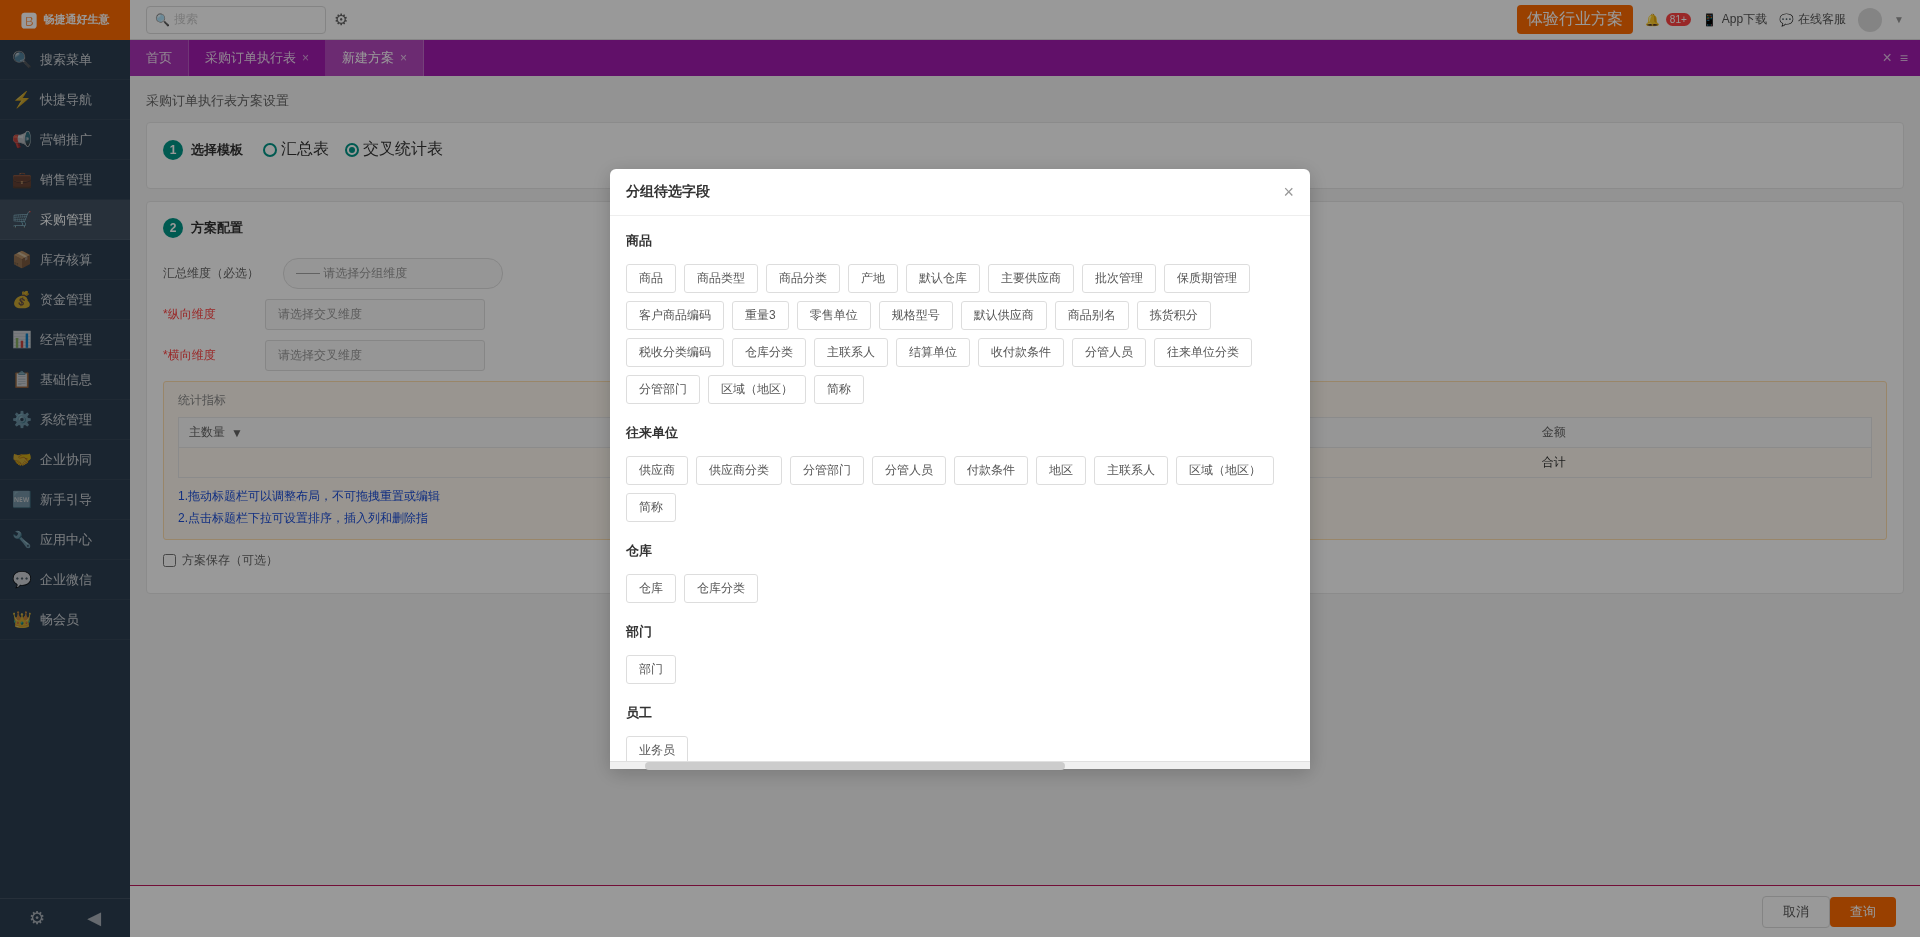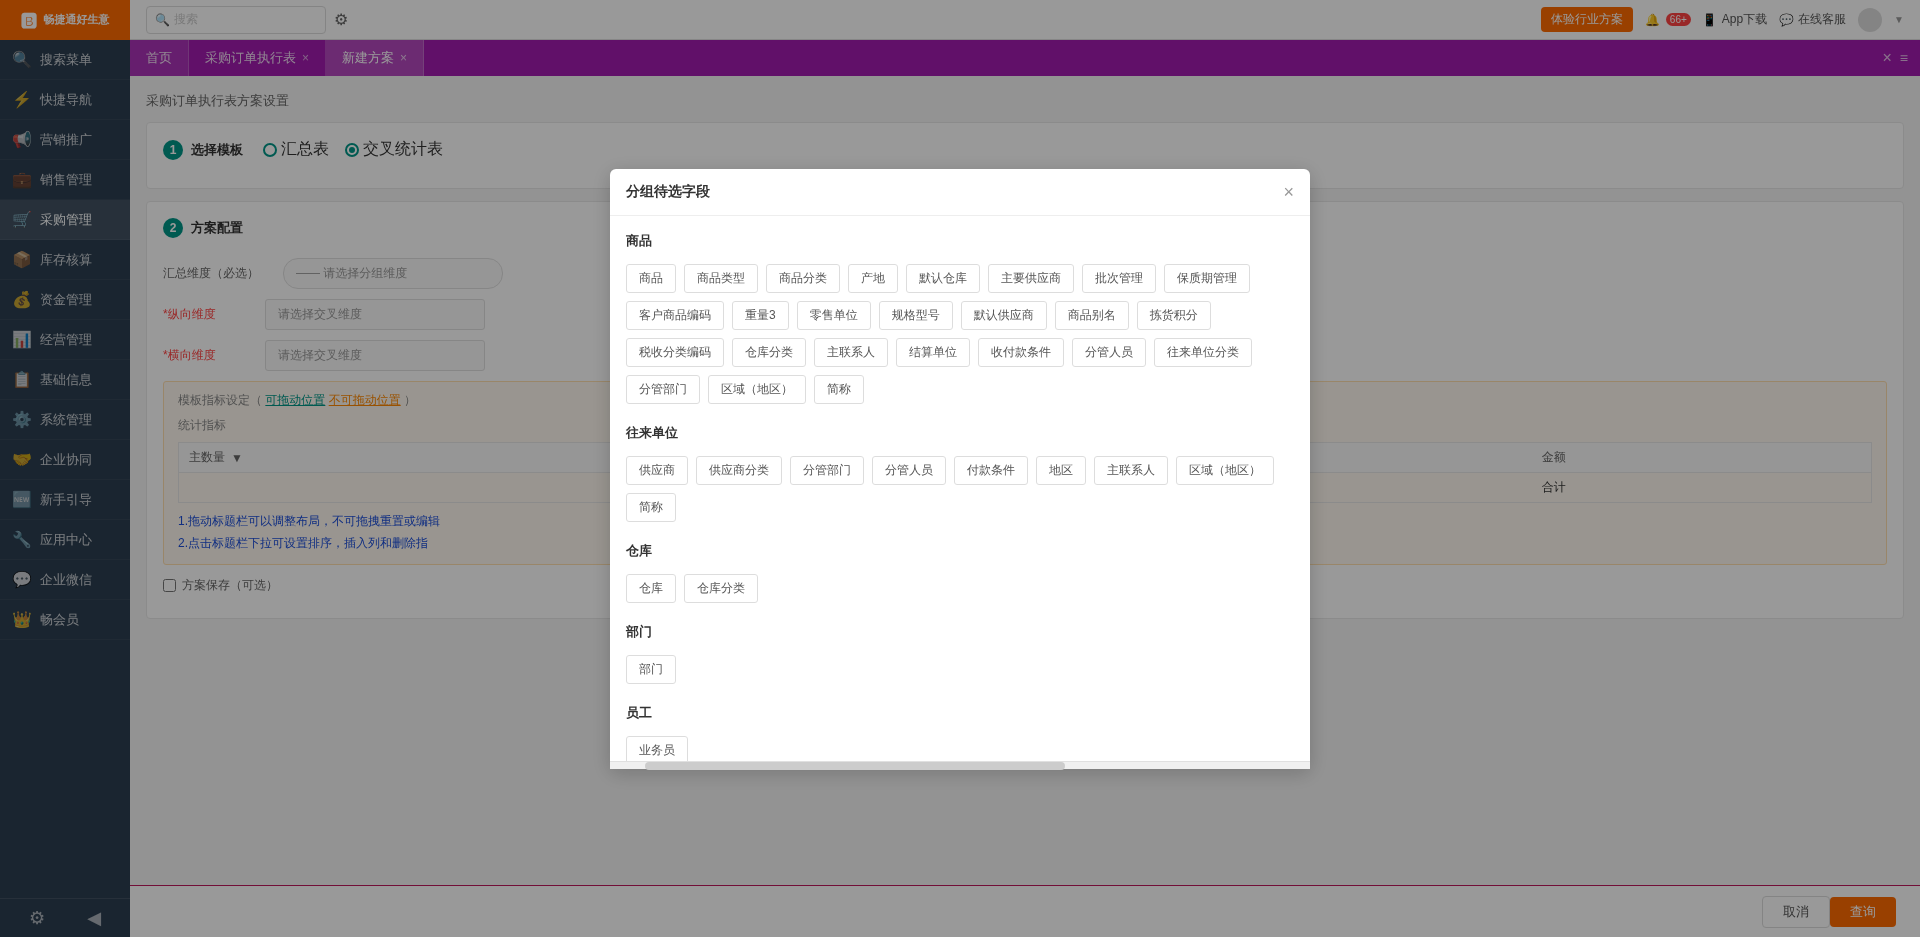--- a/index.html
+++ b/index.html
@@ -19,21 +19,21 @@
       flex: 1; max-width: 180px;
       height: 28px; border: 1px solid #ddd; border-radius: 4px;
       padding: 0 8px; font-size: 12px; color: #999;
       display: flex; align-items: center; gap: 4px;
     }
     .top-actions {
       display: flex; align-items: center; gap: 12px; margin-left: auto;
     }
     .badge-btn {
       background: #ff6b00; color: #fff; border: none; border-radius: 4px;
-      padding: 4px 10px; font-size: 12px; cursor: pointer;
+      padding: 4px 10px; font-size: 16px; cursor: pointer;
     }
     .top-icon-btn {
       display: flex; align-items: center; gap: 4px; font-size: 12px; color: #555; cursor: pointer;
     }
     .badge-num {
       background: #ff4444; color: #fff; border-radius: 10px;
       padding: 1px 4px; font-size: 10px; margin-left: 2px;
     }
     .avatar { width: 24px; height: 24px; background: #ddd; border-radius: 50%; }
     .gear-btn { cursor: pointer; color: #666; font-size: 16px; margin-left: 8px; }
@@ -257,21 +257,21 @@
   <div style="width:130px;"></div>
   <div class="top-search">
     <span style="color:#ccc;">🔍</span>
     <span style="color:#ccc;font-size:12px;">搜索</span>
   </div>
   <span class="gear-btn">⚙</span>
   <div class="top-actions">
     <button class="badge-btn">体验行业方案</button>
     <div class="top-icon-btn">
       <span>🔔</span>
-      <span class="badge-num">66+</span>
+      <span class="badge-num">81+</span>
     </div>
     <div class="top-icon-btn">
       <span>📱</span>
       <span>App下载</span>
     </div>
     <div class="top-icon-btn">
       <span>💬</span>
       <span>在线客服</span>
     </div>
     <div class="avatar"></div>
@@ -335,27 +335,20 @@
           <span>请选择交叉维度</span>
         </div>
       </div>
       <div style="display:flex;align-items:center;gap:12px;margin-bottom:10px;">
         <span style="font-size:12px;color:#ff4444;min-width:90px;">*横向维度</span>
         <div style="border:1px solid #e0e0e0;background:#fafafa;padding:6px 12px;border-radius:3px;min-width:220px;color:#999;font-size:12px;">
           <span>请选择交叉维度</span>
         </div>
       </div>
       <div style="background:#fff9f0;border:1px solid #ffe0b0;border-radius:3px;padding:10px 14px;margin-top:8px;">
-        <div style="font-size:12px;color:#888;margin-bottom:8px;">
-          <span>模板指标设定（</span>
-          <span style="color:#009688;text-decoration:underline;cursor:pointer;">可拖动位置</span>
-          <span style="color:#888;">  </span>
-          <span style="color:#ff8800;text-decoration:underline;cursor:pointer;">不可拖动位置</span>
-          <span style="color:#888;">）</span>
-        </div>
         <div style="color:#888;font-size:12px;margin-bottom:6px;">统计指标</div>
         <table class="indicator-table">
           <thead>
             <tr>
               <th>
                 <div class="select-row">
                   <span>主数量</span>
                   <span class="arrow">▼</span>
                 </div>
               </th>

